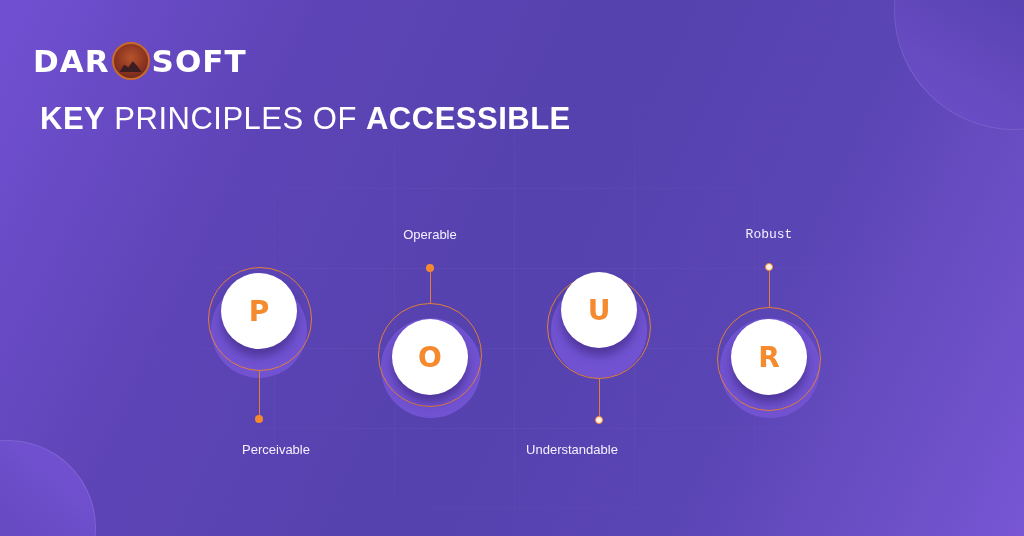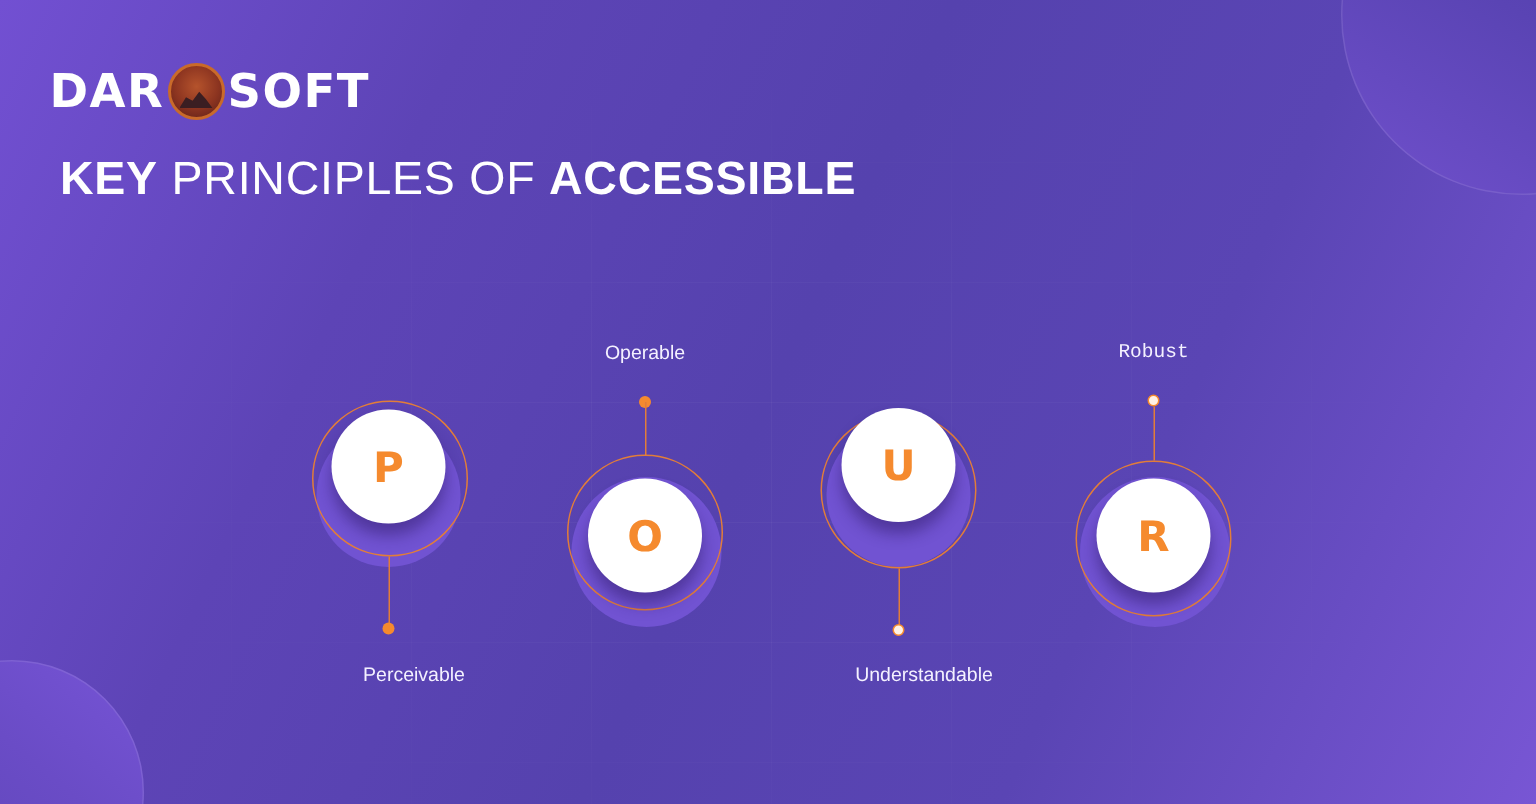--- a/index.html
+++ b/index.html
@@ -128,21 +128,21 @@
   <div class="ring" style="left:378px; top:303px; width:104px; height:104px;"></div>
   <div class="face" style="left:392px; top:319px;">O</div>
 </div>
 
 <div>
   <div class="disc" style="left:551px; top:282px; width:96px; height:96px;"></div>
   <div class="ring" style="left:547px; top:275px; width:104px; height:104px;"></div>
   <div class="stem" style="left:598.5px; top:379px; height:38px;"></div>
   <div class="dot hollow" style="left:595px; top:416px;"></div>
   <div class="face" style="left:561px; top:272px;">U</div>
-  <div class="label" style="left:516px; top:442px;">Understandable</div>
+  <div class="label" style="left:472px; top:442px;">Understandable</div>
 </div>
 
 <div>
   <div class="label" style="left:669px; top:227px;font-family:Liberation Mono, monospace;">Robust</div>
   <div class="dot hollow" style="left:765px; top:263px;"></div>
   <div class="stem" style="left:768.5px; top:271px; height:36px;"></div>
   <div class="disc" style="left:720px; top:318px; width:100px; height:100px;"></div>
   <div class="ring" style="left:717px; top:307px; width:104px; height:104px;"></div>
   <div class="face" style="left:731px; top:319px;">R</div>
 </div>

